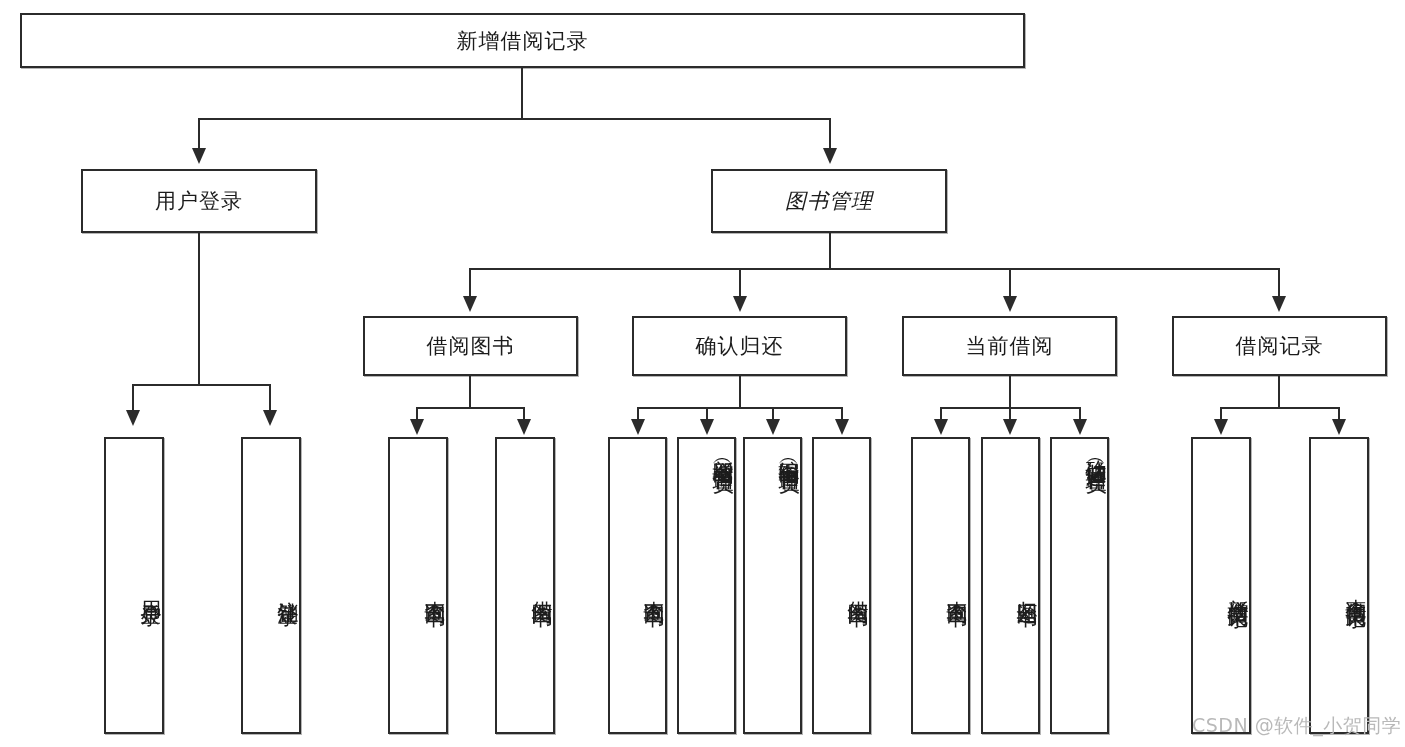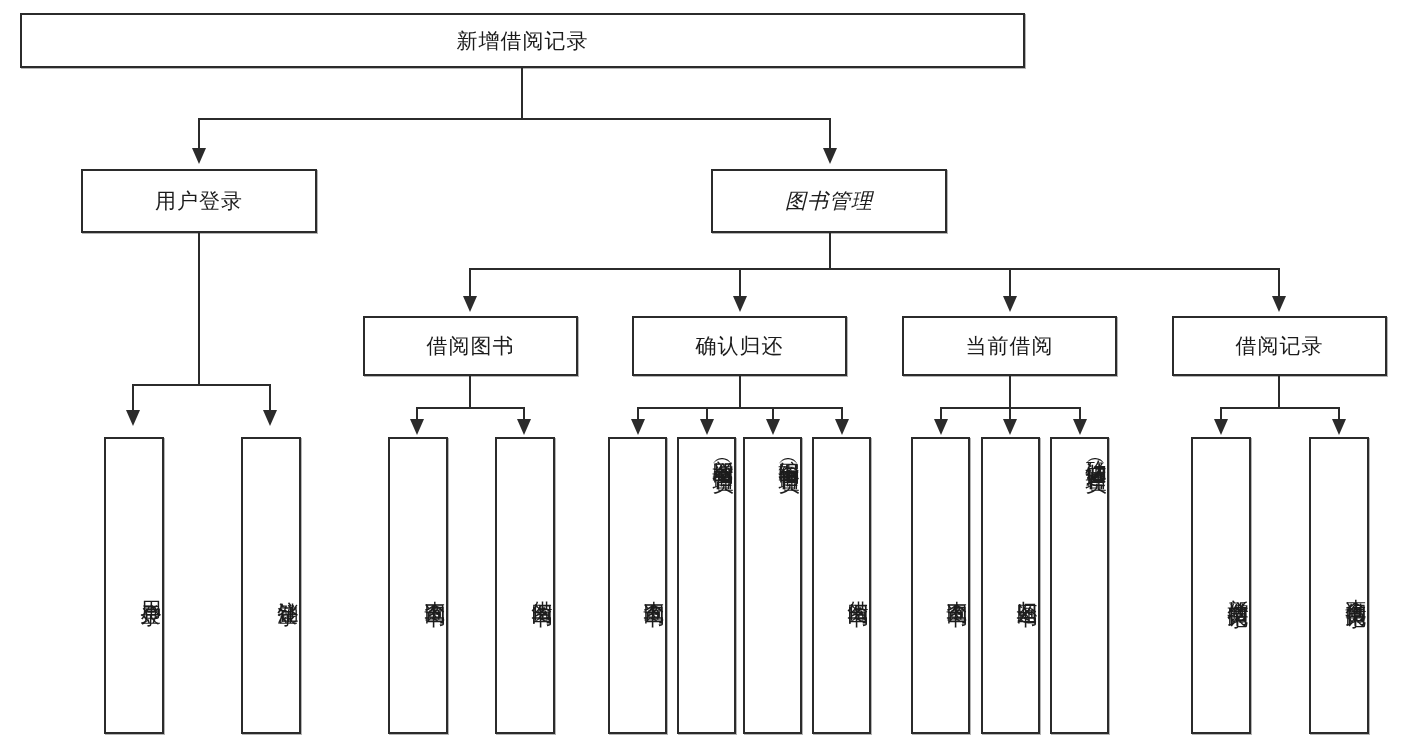--- a/index.html
+++ b/index.html
@@ -205,14 +205,15 @@
     <span class="vtext">确认归还（管理员）</span>
   </div>
 
   <div class="node node-v" style="left:1191px; top:437px; width:60px; height:297px;">
     <span class="vtext">新增借阅记录</span>
   </div>
   <div class="node node-v" style="left:1309px; top:437px; width:60px; height:297px;">
     <span class="vtext">查询借阅记录</span>
   </div>
 
+  <div class="watermark" style="left:1192px; top:713px;">CSDN @软件_小贺同学</div>
 
 </div>
 
 </body></html>

